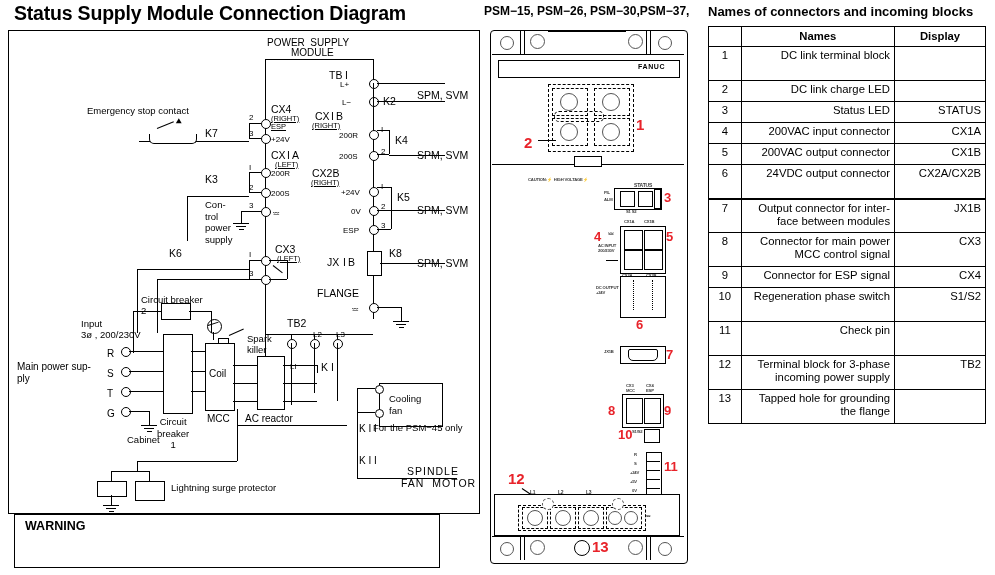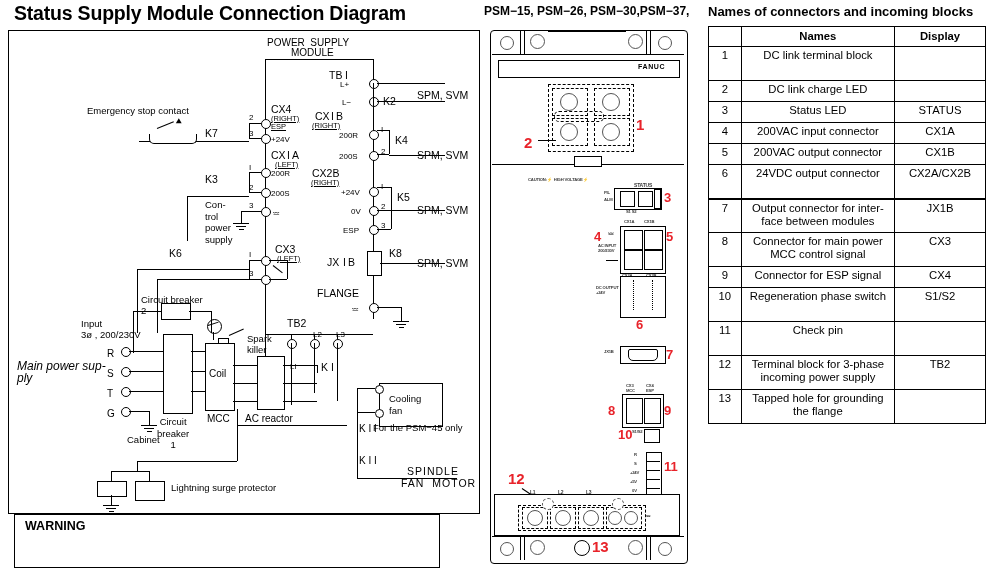--- a/index.html
+++ b/index.html
@@ -33,21 +33,21 @@
   }
   #module-panel{left:486px;top:28px;width:210px;height:536px;}
 
   
   #table-title{left:708px;top:4px;font-size:13px;font-weight:bold;white-space:nowrap;}
   #names-table{
     left:708px;top:26px;width:278px;border-collapse:collapse;
     font-size:11.3px;background:#fff;
   }
   #names-table td,#names-table th{
-    border:1px solid #000;padding:2px 4px;vertical-align:top;text-align:center;
+    border:1px solid #000;padding:2px 4px;vertical-align:top;text-align:right;
     line-height:13px;
   }
   #names-table thead th{text-align:center;font-weight:bold;padding:3px 4px;}
   #names-table .c-no{width:26px;text-align:center;}
   #names-table .c-name{width:160px;}
   #names-table .c-disp{width:86px;}
   #names-table tbody tr{height:21px;}
   #names-table tbody tr.tall{height:34px;}
   #names-table tbody tr.thick-top > td{border-top:2px solid #000;}
 
@@ -239,21 +239,21 @@
   <div class="vl" style="left:282px;top:303px;height:5px;"></div>
   <div class="vl" style="left:305px;top:303px;height:5px;"></div>
   <div class="vl" style="left:328px;top:303px;height:5px;"></div>
   <div class="hl" style="left:278px;top:303px;width:86px;"></div>
 
   <div class="vl" style="left:305px;top:312px;height:50px;"></div>
   <div class="vl" style="left:282px;top:312px;height:62px;"></div>
   <div class="vl" style="left:328px;top:312px;height:38px;"></div>
   <div class="t s11" style="left:312px;top:330px;">K I</div>
 
-  <div class="t" style="left:8px;top:330px;font-size:12px;line-height:11.5px;white-space:pre-line;font-style:italic;">Main power sup-
+  <div class="t" style="left:8px;top:330px;font-size:10px;line-height:11.5px;white-space:pre-line;">Main power sup-
 ply</div>
   <div class="t" style="left:72px;top:288px;font-size:9.5px;">Input</div>
   <div class="t" style="left:72px;top:299px;font-size:9.5px;">3ø , 200/230V</div>
 
   <div class="t s10" style="left:98px;top:317px;">R</div>
   <div class="node" style="left:112px;top:316px;"></div>
   <div class="t s10" style="left:98px;top:337px;">S</div>
   <div class="node" style="left:112px;top:336px;"></div>
   <div class="t s10" style="left:98px;top:357px;">T</div>
   <div class="node" style="left:112px;top:356px;"></div>

